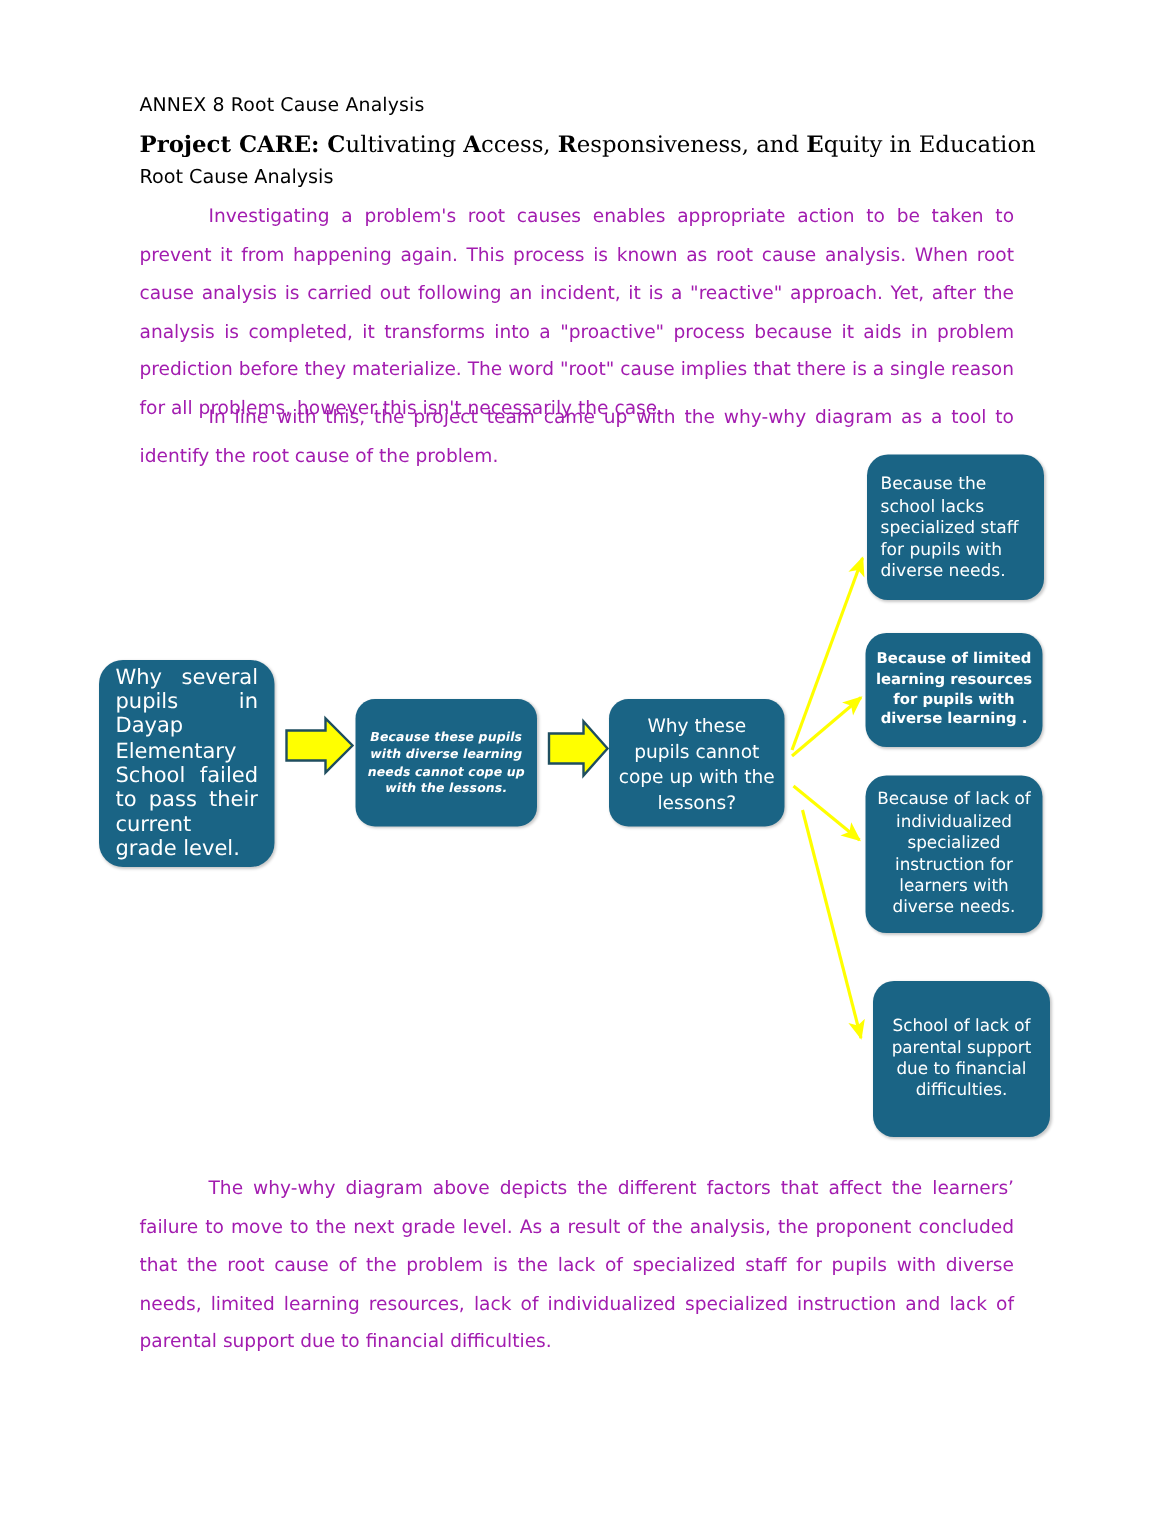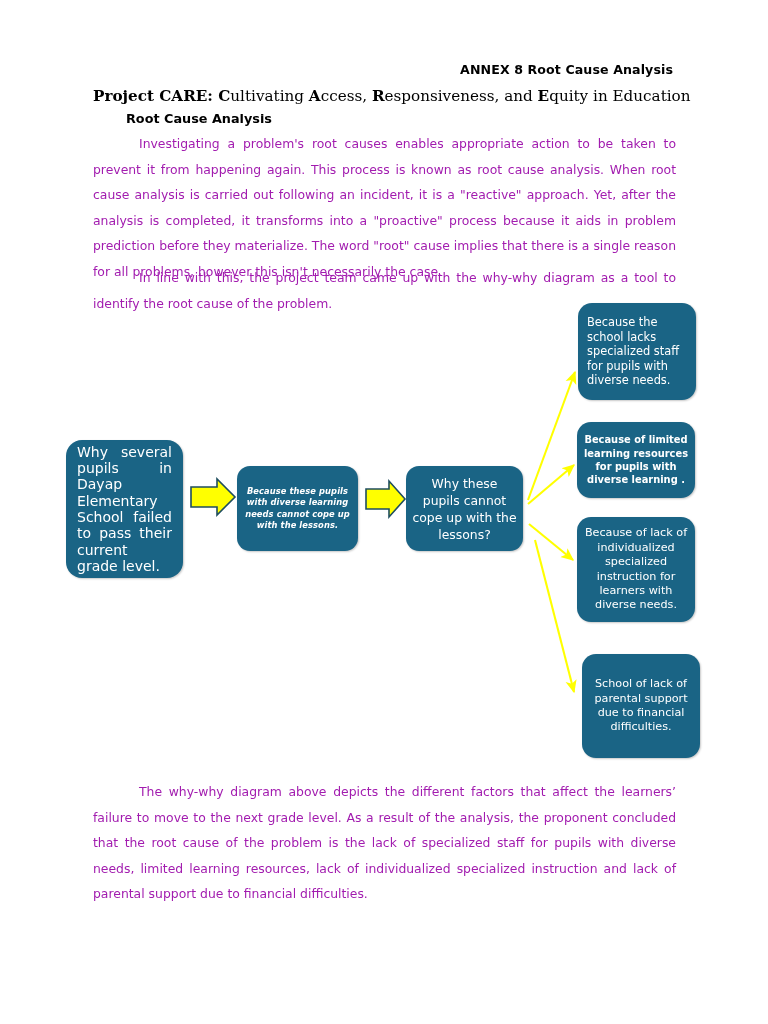--- a/index.html
+++ b/index.html
@@ -22,23 +22,23 @@
     width: 768px;
     height: 1024px;
   }
 
   
   .annex-header {
     position: absolute;
     left: 93px;
     top: 62px;
     width: 580px;
-    text-align: right;
-    font-family: "DejaVu Sans", sans-serif;
-    font-weight: bold;
+    text-align: left;
+    font-family: "DejaVu Sans", sans-serif;
+    font-weight: normal;
     font-size: 12.6px;
     letter-spacing: 0.1px;
     color: #000;
   }
 
   .doc-title {
     position: absolute;
     left: 93px;
     top: 87px;
     width: 585px;
@@ -48,24 +48,23 @@
     line-height: 1.25;
     white-space: nowrap;
   }
   .doc-title .b { font-weight: bold; }
 
   .subtitle {
     position: absolute;
     left: 93px;
     top: 111px;
     font-family: "DejaVu Sans", sans-serif;
-    font-weight: bold;
+    font-weight: normal;
     font-size: 12.8px;
     color: #000;
-    margin-left: 33px;
   }
 
   
   .para {
     position: absolute;
     left: 93px;
     width: 583px;
     font-family: "DejaVu Sans", sans-serif;
     font-size: 12.4px;
     line-height: 25.5px;

